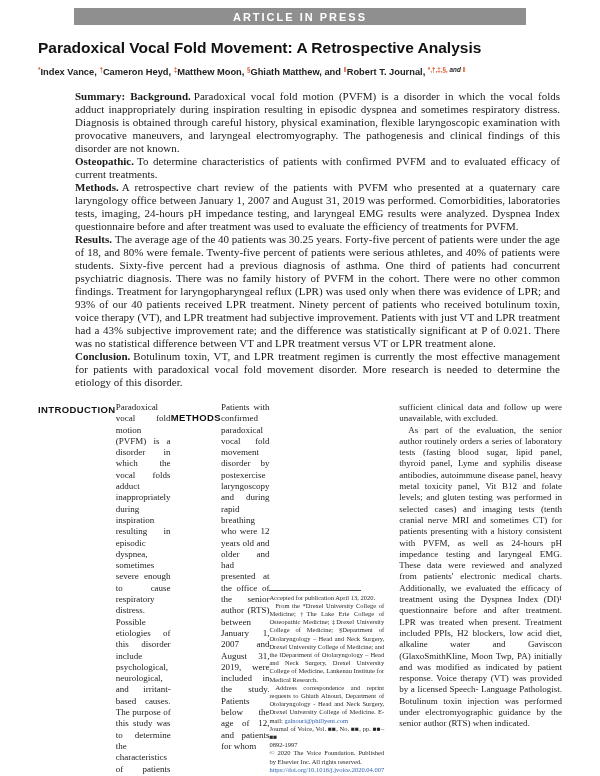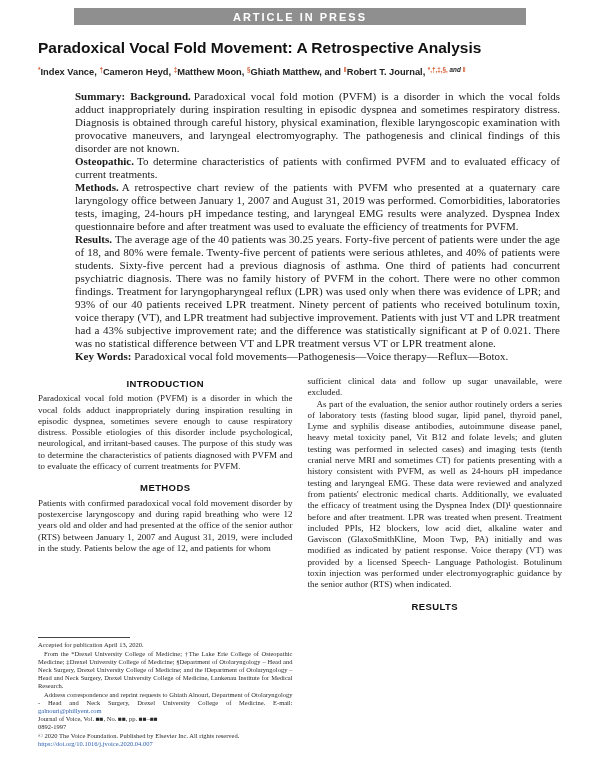--- a/index.html
+++ b/index.html
@@ -20,21 +20,21 @@
   .abstract{margin:13px 0 8px 37px;width:485px;font-size:11px;line-height:13px;
             text-align:justify;color:#1b1b1b;}
   .abstract p{margin:0;}
   .lead{font-weight:bold;margin-right:3px;}
   .columns{margin-top:13px;display:flex;gap:15px;height:372px;}
   .col{flex:1;font-size:9px;line-height:11.3px;text-align:justify;}
   .col p{margin:0;}
   .col h2{font-family:"Liberation Sans",sans-serif;font-size:9.5px;font-weight:bold;
           text-align:center;margin:10px 0 4px 0;letter-spacing:.4px;color:#111;}
   .col h2.first{margin-top:2px;}
-  .col-left{display:flex;flex-direction:column;}
+  .col-left{display:flex;flex-direction:row;}
   .indent{text-indent:9px;}
   .footnote{margin-top:auto;font-size:6.5px;line-height:8.2px;color:#2a2a2a;text-align:justify;}
   .footnote p{margin:0;text-indent:6px;}
   .footnote p.no-indent{text-indent:0;}
   .fn-rule{width:92px;border-top:1px solid #444;margin-bottom:3px;}
   .link{color:#2b5fb0;text-decoration:none;cursor:pointer;}
 </style>
 </head>
 <body>
 
@@ -48,21 +48,21 @@
 
     <div class="authors">
       <span class="mk">*</span><span>Index Vance, </span><span class="mk">†</span><span>Cameron Heyd, </span><span class="mk">‡</span><span>Matthew Moon, </span><span class="mk">§</span><span>Ghiath Matthew, and </span><span class="mk">‖</span><span>Robert T. Journal, </span><span class="mk-tail">*,†,‡,§,</span><span class="tail-and"> and </span><span class="mk-tail">‖</span>
     </div>
 
     <div class="abstract">
       <p><b class="lead">Summary: Background.</b><span>Paradoxical vocal fold motion (PVFM) is a disorder in which the vocal folds adduct inappropriately during inspiration resulting in episodic dyspnea and sometimes respiratory distress. Diagnosis is obtained through careful history, physical examination, flexible laryngoscopic examination with provocative maneuvers, and laryngeal electromyography. The pathogenesis and clinical findings of this disorder are not known.</span></p>
       <p><b class="lead">Osteopathic.</b><span>To determine characteristics of patients with confirmed PVFM and to evaluated efficacy of current treatments.</span></p>
       <p><b class="lead">Methods.</b><span>A retrospective chart review of the patients with PVFM who presented at a quaternary care laryngology office between January 1, 2007 and August 31, 2019 was performed. Comorbidities, laboratories tests, imaging, 24-hours pH impedance testing, and laryngeal EMG results were analyzed. Dyspnea Index questionnaire before and after treatment was used to evaluate the efficiency of treatments for PVFM.</span></p>
       <p><b class="lead">Results.</b><span>The average age of the 40 patients was 30.25 years. Forty-five percent of patients were under the age of 18, and 80% were female. Twenty-five percent of patients were serious athletes, and 40% of patients were students. Sixty-five percent had a previous diagnosis of asthma. One third of patients had concurrent psychiatric diagnosis. There was no family history of PVFM in the cohort. There were no other common findings. Treatment for laryngopharyngeal reflux (LPR) was used only when there was evidence of LPR; and 93% of our 40 patients received LPR treatment. Ninety percent of patients who received botulinum toxin, voice therapy (VT), and LPR treatment had subjective improvement. Patients with just VT and LPR treatment had a 43% subjective improvement rate; and the difference was statistically significant at P of 0.021. There was no statistical difference between VT and LPR treatment versus VT or LPR treatment alone.</span></p>
-      <p><b class="lead">Key Words:</b><span>Paradoxical vocal fold movements—Pathogenesis—Voice therapy—Reflux—Botox.</span></p>
+      <p><b class="lead">Conclusion.</b><span>Botulinum toxin, VT, and LPR treatment regimen is currently the most effective management for patients with paradoxical vocal fold movement disorder. More research is needed to determine the etiology of this disorder.</span></p>
     </div>
 
     <div class="columns">
       <div class="col col-left">
         <h2 class="first">INTRODUCTION</h2>
         <p>Paradoxical vocal fold motion (PVFM) is a disorder in which the vocal folds adduct inappropriately during inspiration resulting in episodic dyspnea, sometimes severe enough to cause respiratory distress. Possible etiologies of this disorder include psychological, neurological, and irritant-based causes. The purpose of this study was to determine the characteristics of patients diagnosed with PVFM and to evaluate the efficacy of current treatments for PVFM.</p>
         <h2>METHODS</h2>
         <p>Patients with confirmed paradoxical vocal fold movement disorder by postexercise laryngoscopy and during rapid breathing who were 12 years old and older and had presented at the office of the senior author (RTS) between January 1, 2007 and August 31, 2019, were included in the study. Patients below the age of 12, and patients for whom</p>
 
         <div class="footnote">
@@ -71,19 +71,18 @@
           <p>From the *Drexel University College of Medicine; †The Lake Erie College of Osteopathic Medicine; ‡Drexel University College of Medicine; §Department of Otolaryngology – Head and Neck Surgery, Drexel University College of Medicine; and the ‖Department of Otolaryngology – Head and Neck Surgery, Drexel University College of Medicine, Lankenau Institute for Medical Research.</p>
           <p><span>Address correspondence and reprint requests to Ghiath Alnouri, Department of Otolaryngology - Head and Neck Surgery, Drexel University College of Medicine. E-mail:</span> <a class="link">galnouri@phillyent.com</a></p>
           <p class="no-indent">Journal of Voice, Vol. ■■, No. ■■, pp. ■■–■■</p>
           <p class="no-indent">0892-1997</p>
           <p class="no-indent">© 2020 The Voice Foundation. Published by Elsevier Inc. All rights reserved.</p>
           <p class="no-indent"><a class="link">https://doi.org/10.1016/j.jvoice.2020.04.007</a></p>
         </div>
       </div>
 
       <div class="col">
-        <p>sufficient clinical data and follow up sugar unavailable, were excluded.</p>
+        <p>sufficient clinical data and follow up were unavailable, with excluded.</p>
         <p class="indent">As part of the evaluation, the senior author routinely orders a series of laboratory tests (fasting blood sugar, lipid panel, thyroid panel, Lyme and syphilis disease antibodies, autoimmune disease panel, heavy metal toxicity panel, Vit B12 and folate levels; and gluten testing was performed in selected cases) and imaging tests (tenth cranial nerve MRI and sometimes CT) for patients presenting with a history consistent with PVFM, as well as 24-hours pH impedance testing and laryngeal EMG. These data were reviewed and analyzed from patients' electronic medical charts. Additionally, we evaluated the efficacy of treatment using the Dyspnea Index (DI)¹ questionnaire before and after treatment. LPR was treated when present. Treatment included PPIs, H2 blockers, low acid diet, alkaline water and Gaviscon (GlaxoSmithKline, Moon Twp, PA) initially and was modified as indicated by patient response. Voice therapy (VT) was provided by a licensed Speech- Language Pathologist. Botulinum toxin injection was performed under electromyographic guidance by the senior author (RTS) when indicated.</p>
-        <h2>RESULTS</h2>
       </div>
     </div>
   </div>
 </div>
 
 </body></html>

